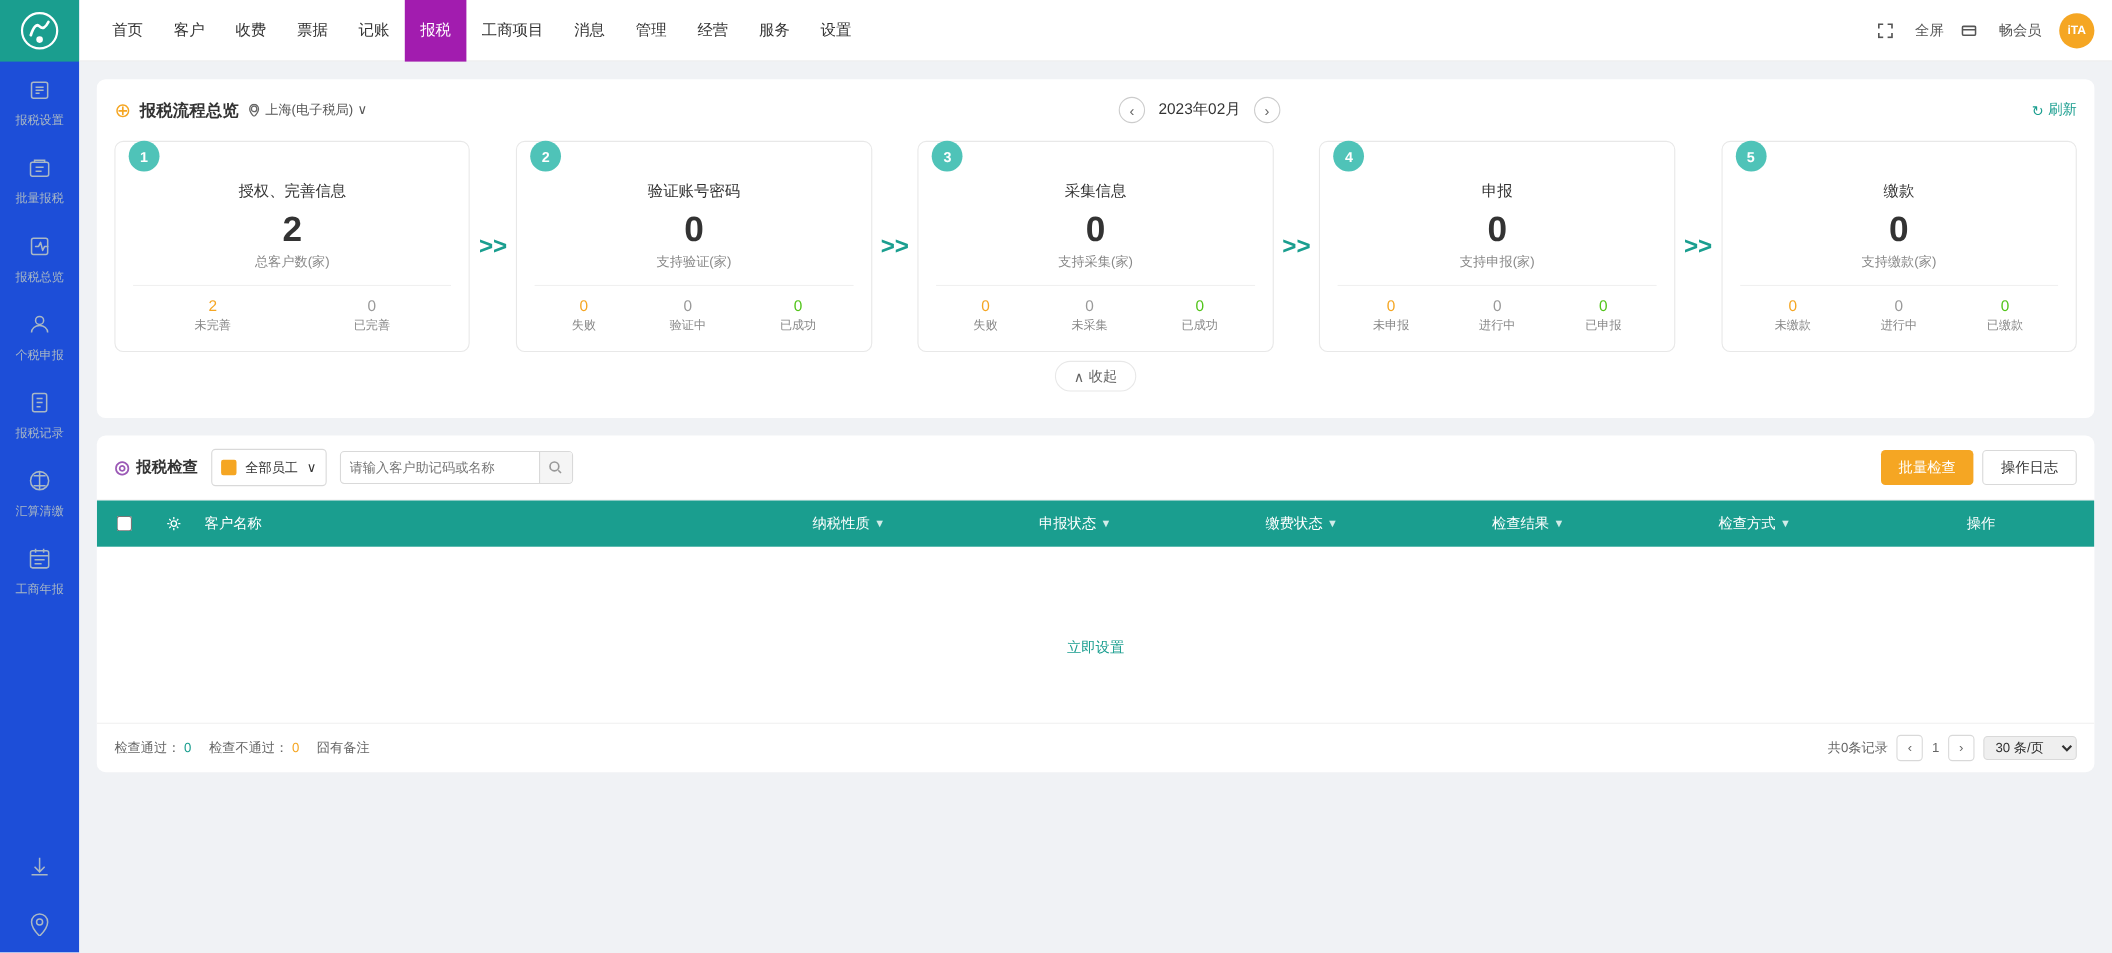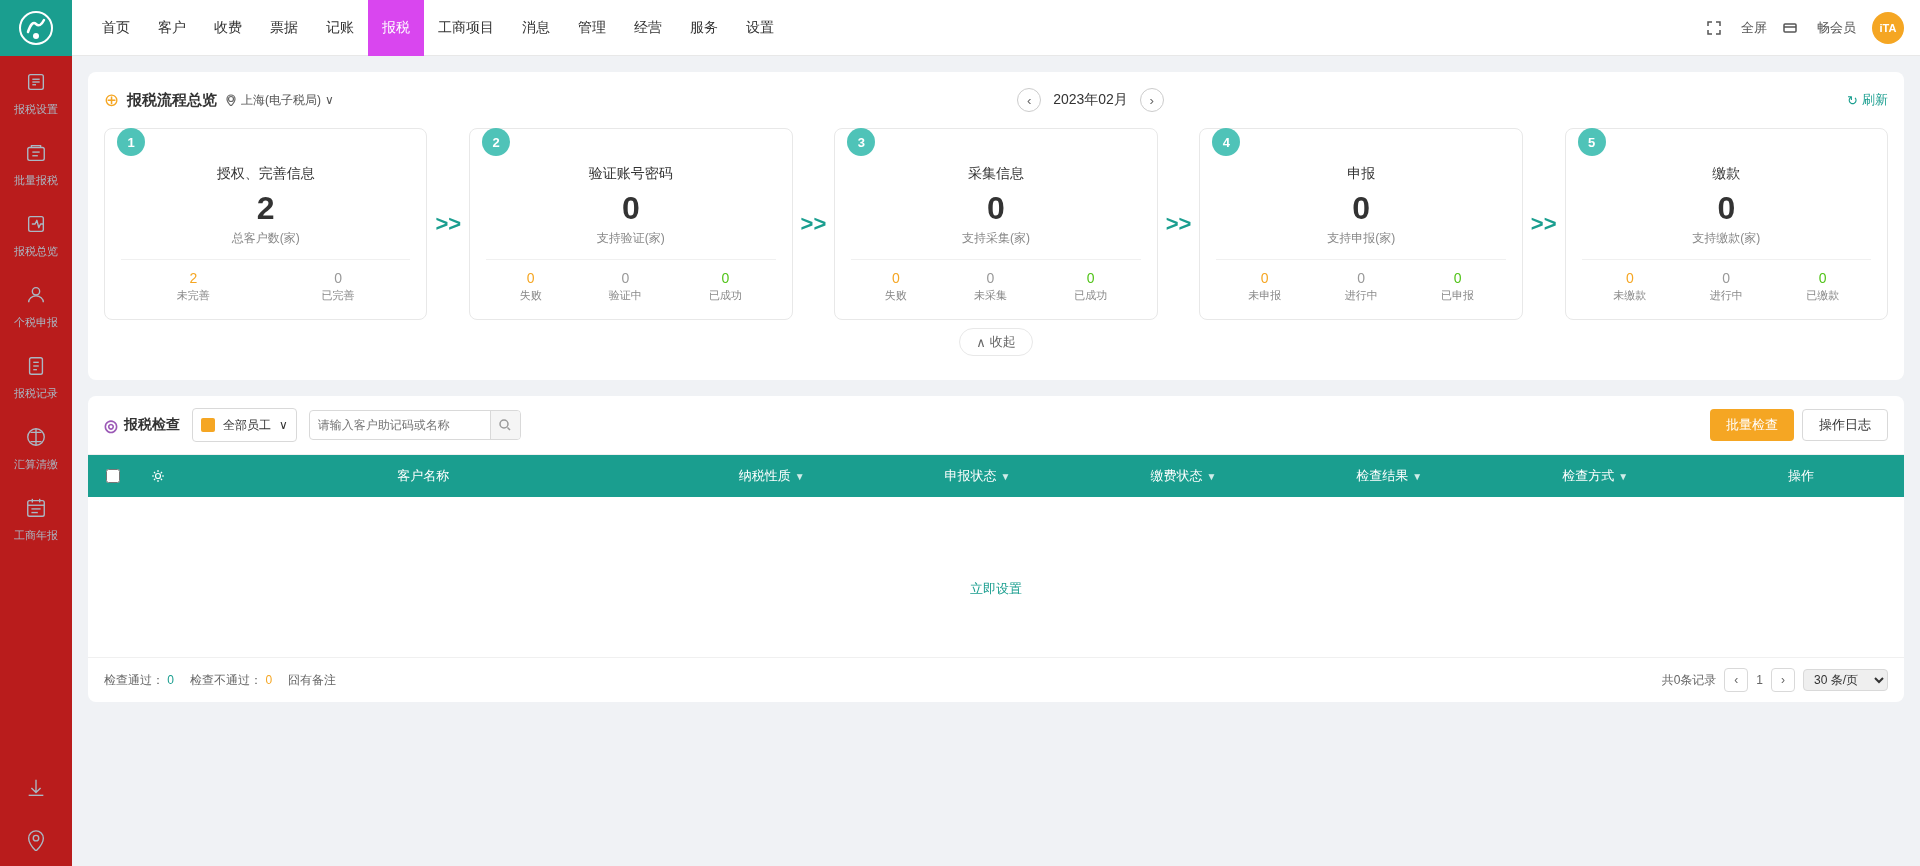--- a/index.html
+++ b/index.html
@@ -1,31 +1,31 @@
 <!DOCTYPE html>
 <html><head>
   <meta charset="utf-8">
   <style>
     * { margin: 0; padding: 0; box-sizing: border-box; }
     body { font-family: 'Microsoft YaHei', '微软雅黑', sans-serif; font-size: 13px; background: #f0f2f5; color: #333; display: flex; height: 866px; overflow: hidden; }
 
     
-    .sidebar { width: 72px; background: #b91c1c; display: flex; flex-direction: column; align-items: center; padding-top: 0; flex-shrink: 0; }
+    .sidebar { width: 72px; background: #1d4ed8; display: flex; flex-direction: column; align-items: center; padding-top: 0; flex-shrink: 0; }
     .sidebar-logo { width: 72px; height: 56px; background: #1a9e8f; display: flex; align-items: center; justify-content: center; }
     .sidebar-logo svg { width: 36px; height: 36px; }
     .sidebar-item { width: 72px; padding: 10px 4px; display: flex; flex-direction: column; align-items: center; cursor: pointer; color: #aab8c4; font-size: 11px; gap: 4px; }
     .sidebar-item .icon-box { width: 32px; height: 32px; display: flex; align-items: center; justify-content: center; }
     .sidebar-item .icon-box svg { width: 22px; height: 22px; }
     .sidebar-bottom { margin-top: auto; }
 
     
     .main-content { flex: 1; display: flex; flex-direction: column; overflow: hidden; }
     .navbar { height: 56px; background: #fff; display: flex; align-items: center; padding: 0 16px; border-bottom: 1px solid #e8e8e8; flex-shrink: 0; }
     .nav-item { padding: 0 14px; height: 56px; display: flex; align-items: center; cursor: pointer; font-size: 14px; color: #333; position: relative; }
-    .nav-item.active { color: #fff; background: #d946ef; }
+    .nav-item.active { color: #fff; background: #a21caf; }
     .nav-right { margin-left: auto; display: flex; align-items: center; gap: 16px; }
     .nav-right-btn { display: flex; align-items: center; gap: 20px; cursor: pointer; color: #555; font-size: 13px; }
 
     
     .content { flex: 1; overflow-y: auto; padding: 16px; background: #f0f2f5; }
 
     
     .flow-card { background: #fff; border-radius: 8px; padding: 16px; margin-bottom: 16px; }
     .flow-header { display: flex; align-items: center; gap: 8px; margin-bottom: 16px; }
     .flow-title { font-size: 15px; font-weight: bold; color: #333; }
@@ -68,21 +68,21 @@
     .search-box { display: flex; align-items: center; border: 1px solid #d9d9d9; border-radius: 4px; overflow: hidden; height: 30px; }
     .search-box input { border: none; outline: none; padding: 0 8px; font-size: 12px; width: 180px; color: #999; }
     .search-btn { background: #f5f5f5; border-left: 1px solid #d9d9d9; width: 30px; height: 30px; display: flex; align-items: center; justify-content: center; cursor: pointer; }
     .btn-primary { background: #f5a623; color: #fff; border: none; border-radius: 4px; padding: 6px 16px; cursor: pointer; font-size: 13px; }
     .btn-default { background: #fff; color: #333; border: 1px solid #d9d9d9; border-radius: 4px; padding: 6px 16px; cursor: pointer; font-size: 13px; }
 
     
     .table-header { display: flex; align-items: center; background: #1a9e8f; color: #fff; }
     .th-check { width: 50px; display: flex; align-items: center; justify-content: center; padding: 12px 0; flex-shrink: 0; }
     .th-settings { width: 40px; display: flex; align-items: center; justify-content: center; padding: 12px 0; flex-shrink: 0; }
-    .th-name { flex: 2.5; padding: 12px 8px; text-align: center; }
+    .th-name { flex: 2.5; padding: 12px 8px; }
     .th-col { flex: 1; padding: 12px 8px; text-align: center; display: flex; align-items: center; justify-content: center; gap: 4px; }
     .filter-icon { color: rgba(255,255,255,0.8); font-size: 10px; }
 
     .table-empty { display: flex; flex-direction: column; align-items: center; justify-content: center; padding: 40px 20px; color: #666; font-size: 13px; text-align: center; min-height: 160px; }
     .link-btn { color: #1a9e8f; cursor: pointer; text-decoration: none; margin-top: 24px; display: inline-block; }
 
     
     .table-footer { display: flex; align-items: center; padding: 10px 16px; border-top: 1px solid #f0f0f0; font-size: 12px; color: #666; gap: 16px; }
     .footer-right { margin-left: auto; display: flex; align-items: center; gap: 8px; }
     .page-btn { width: 24px; height: 24px; border: 1px solid #d9d9d9; border-radius: 4px; display: flex; align-items: center; justify-content: center; cursor: pointer; background: #fff; }

